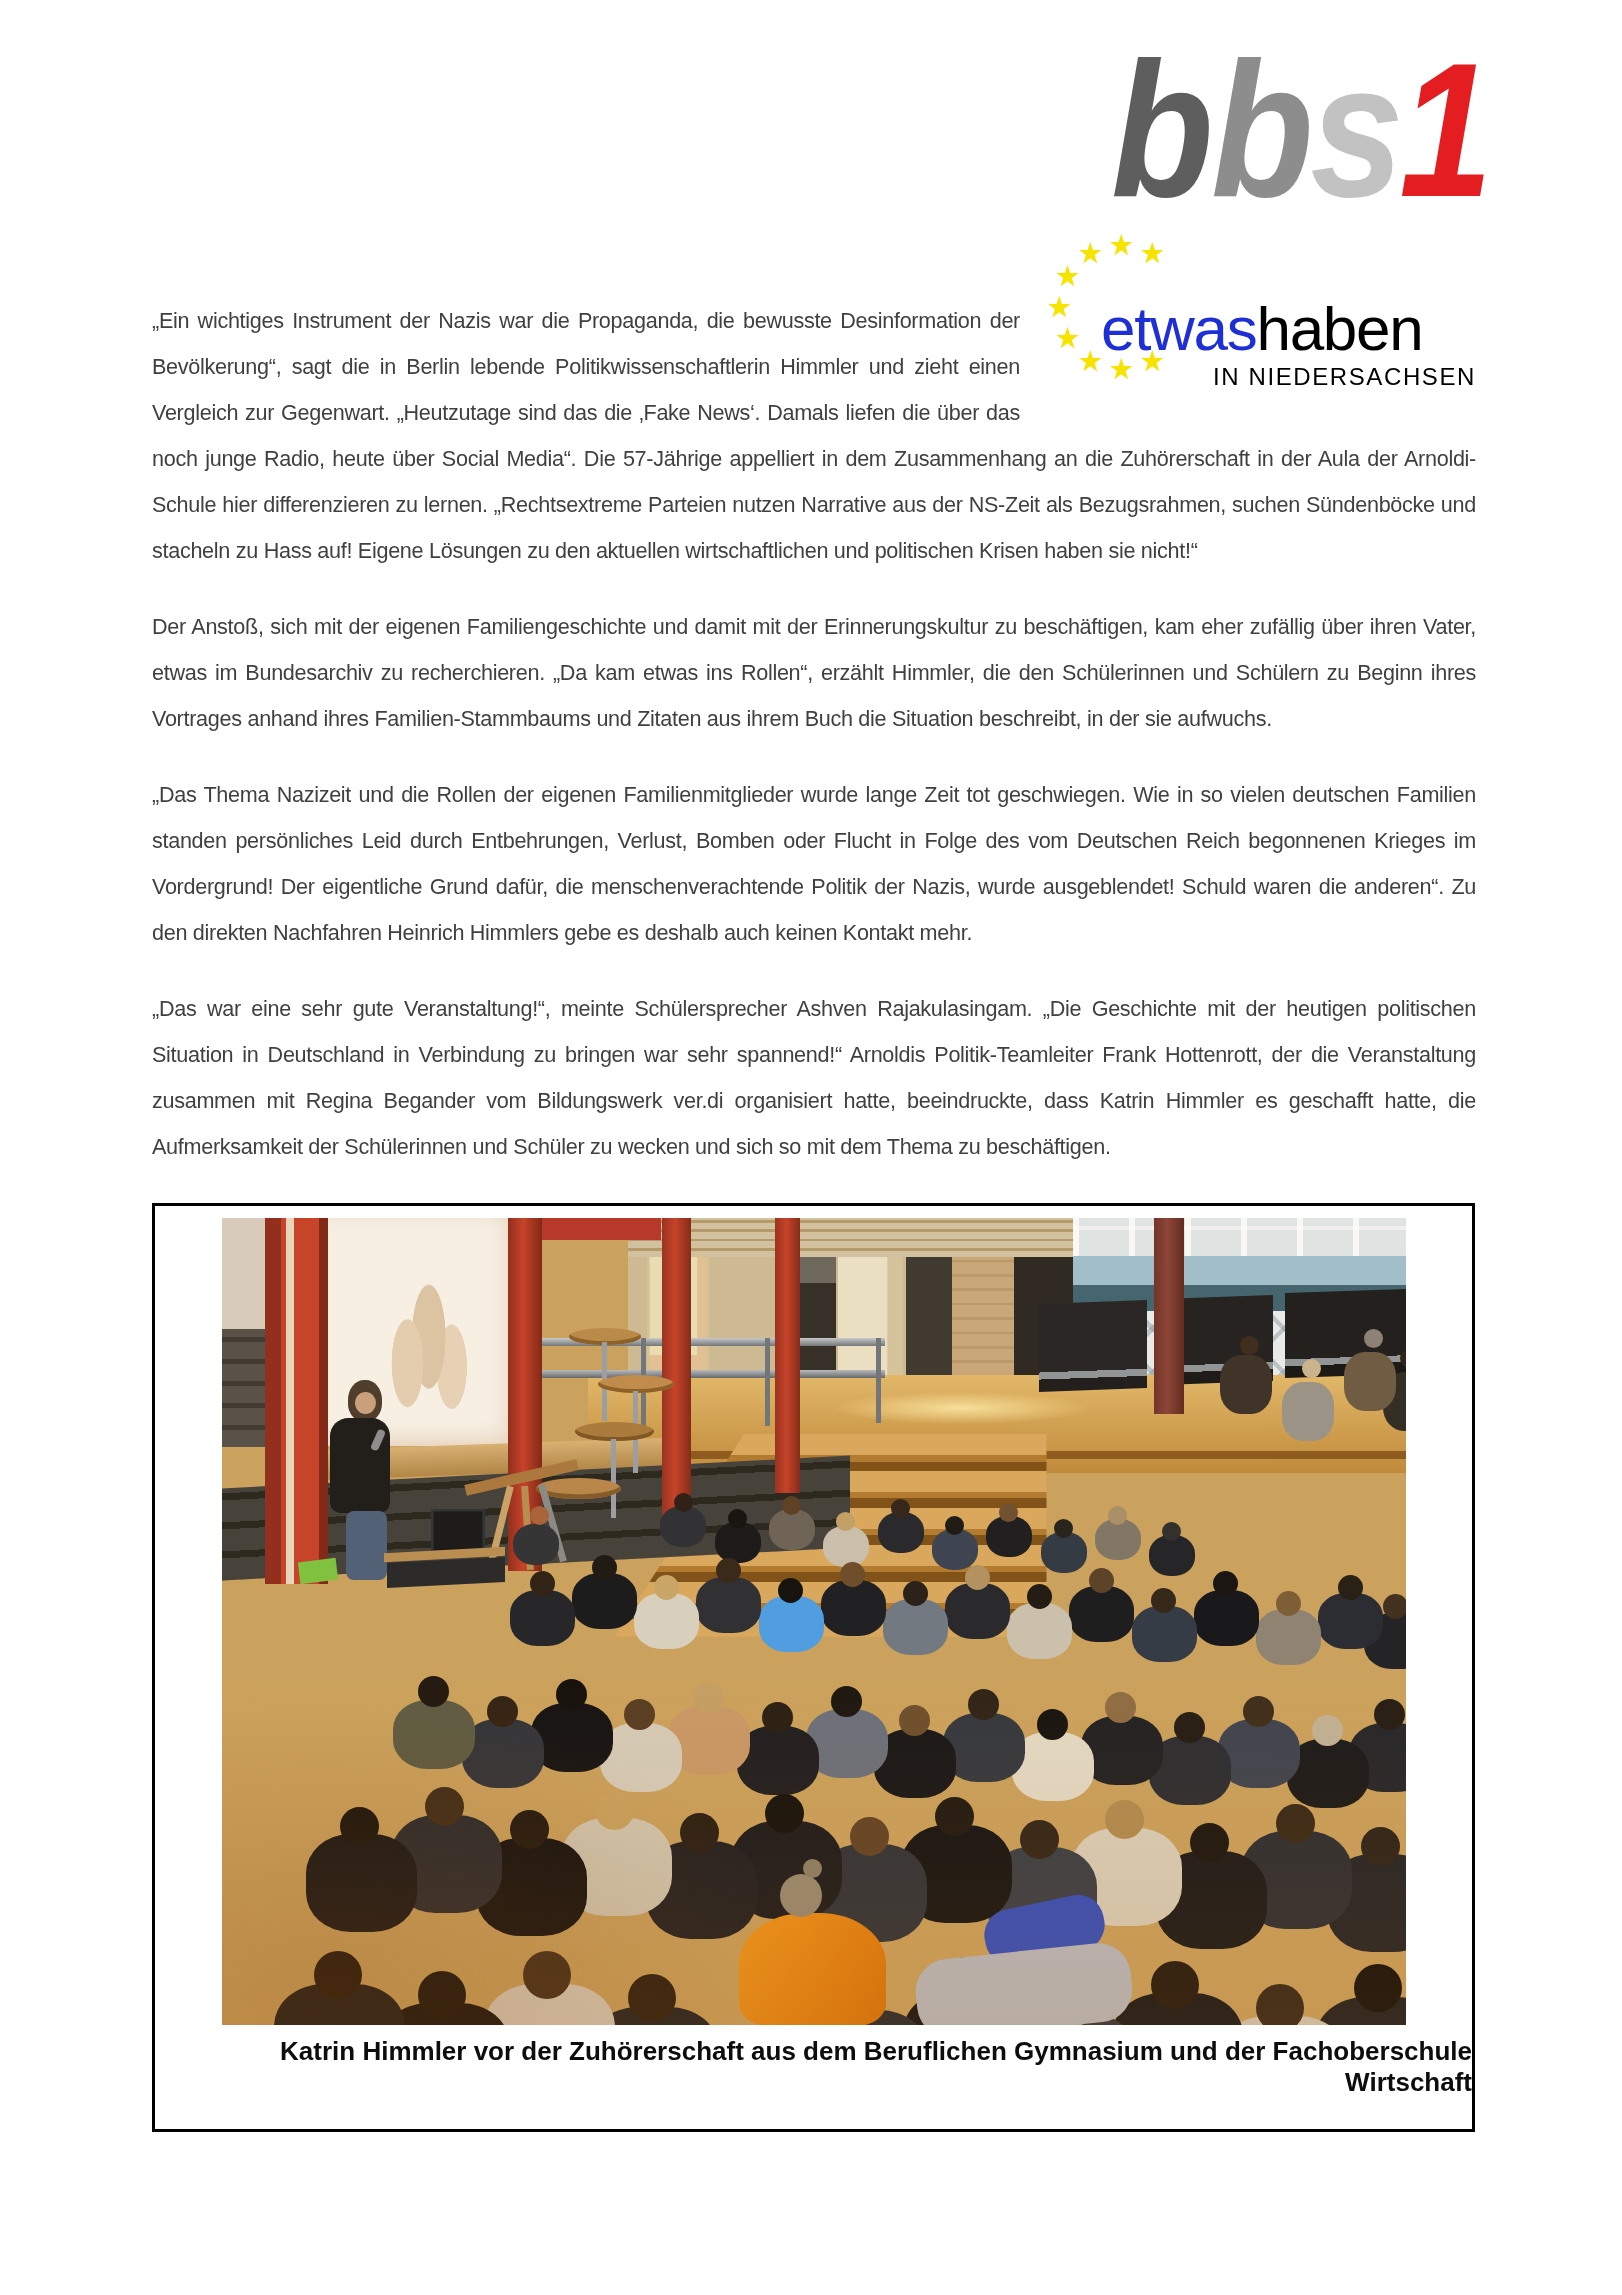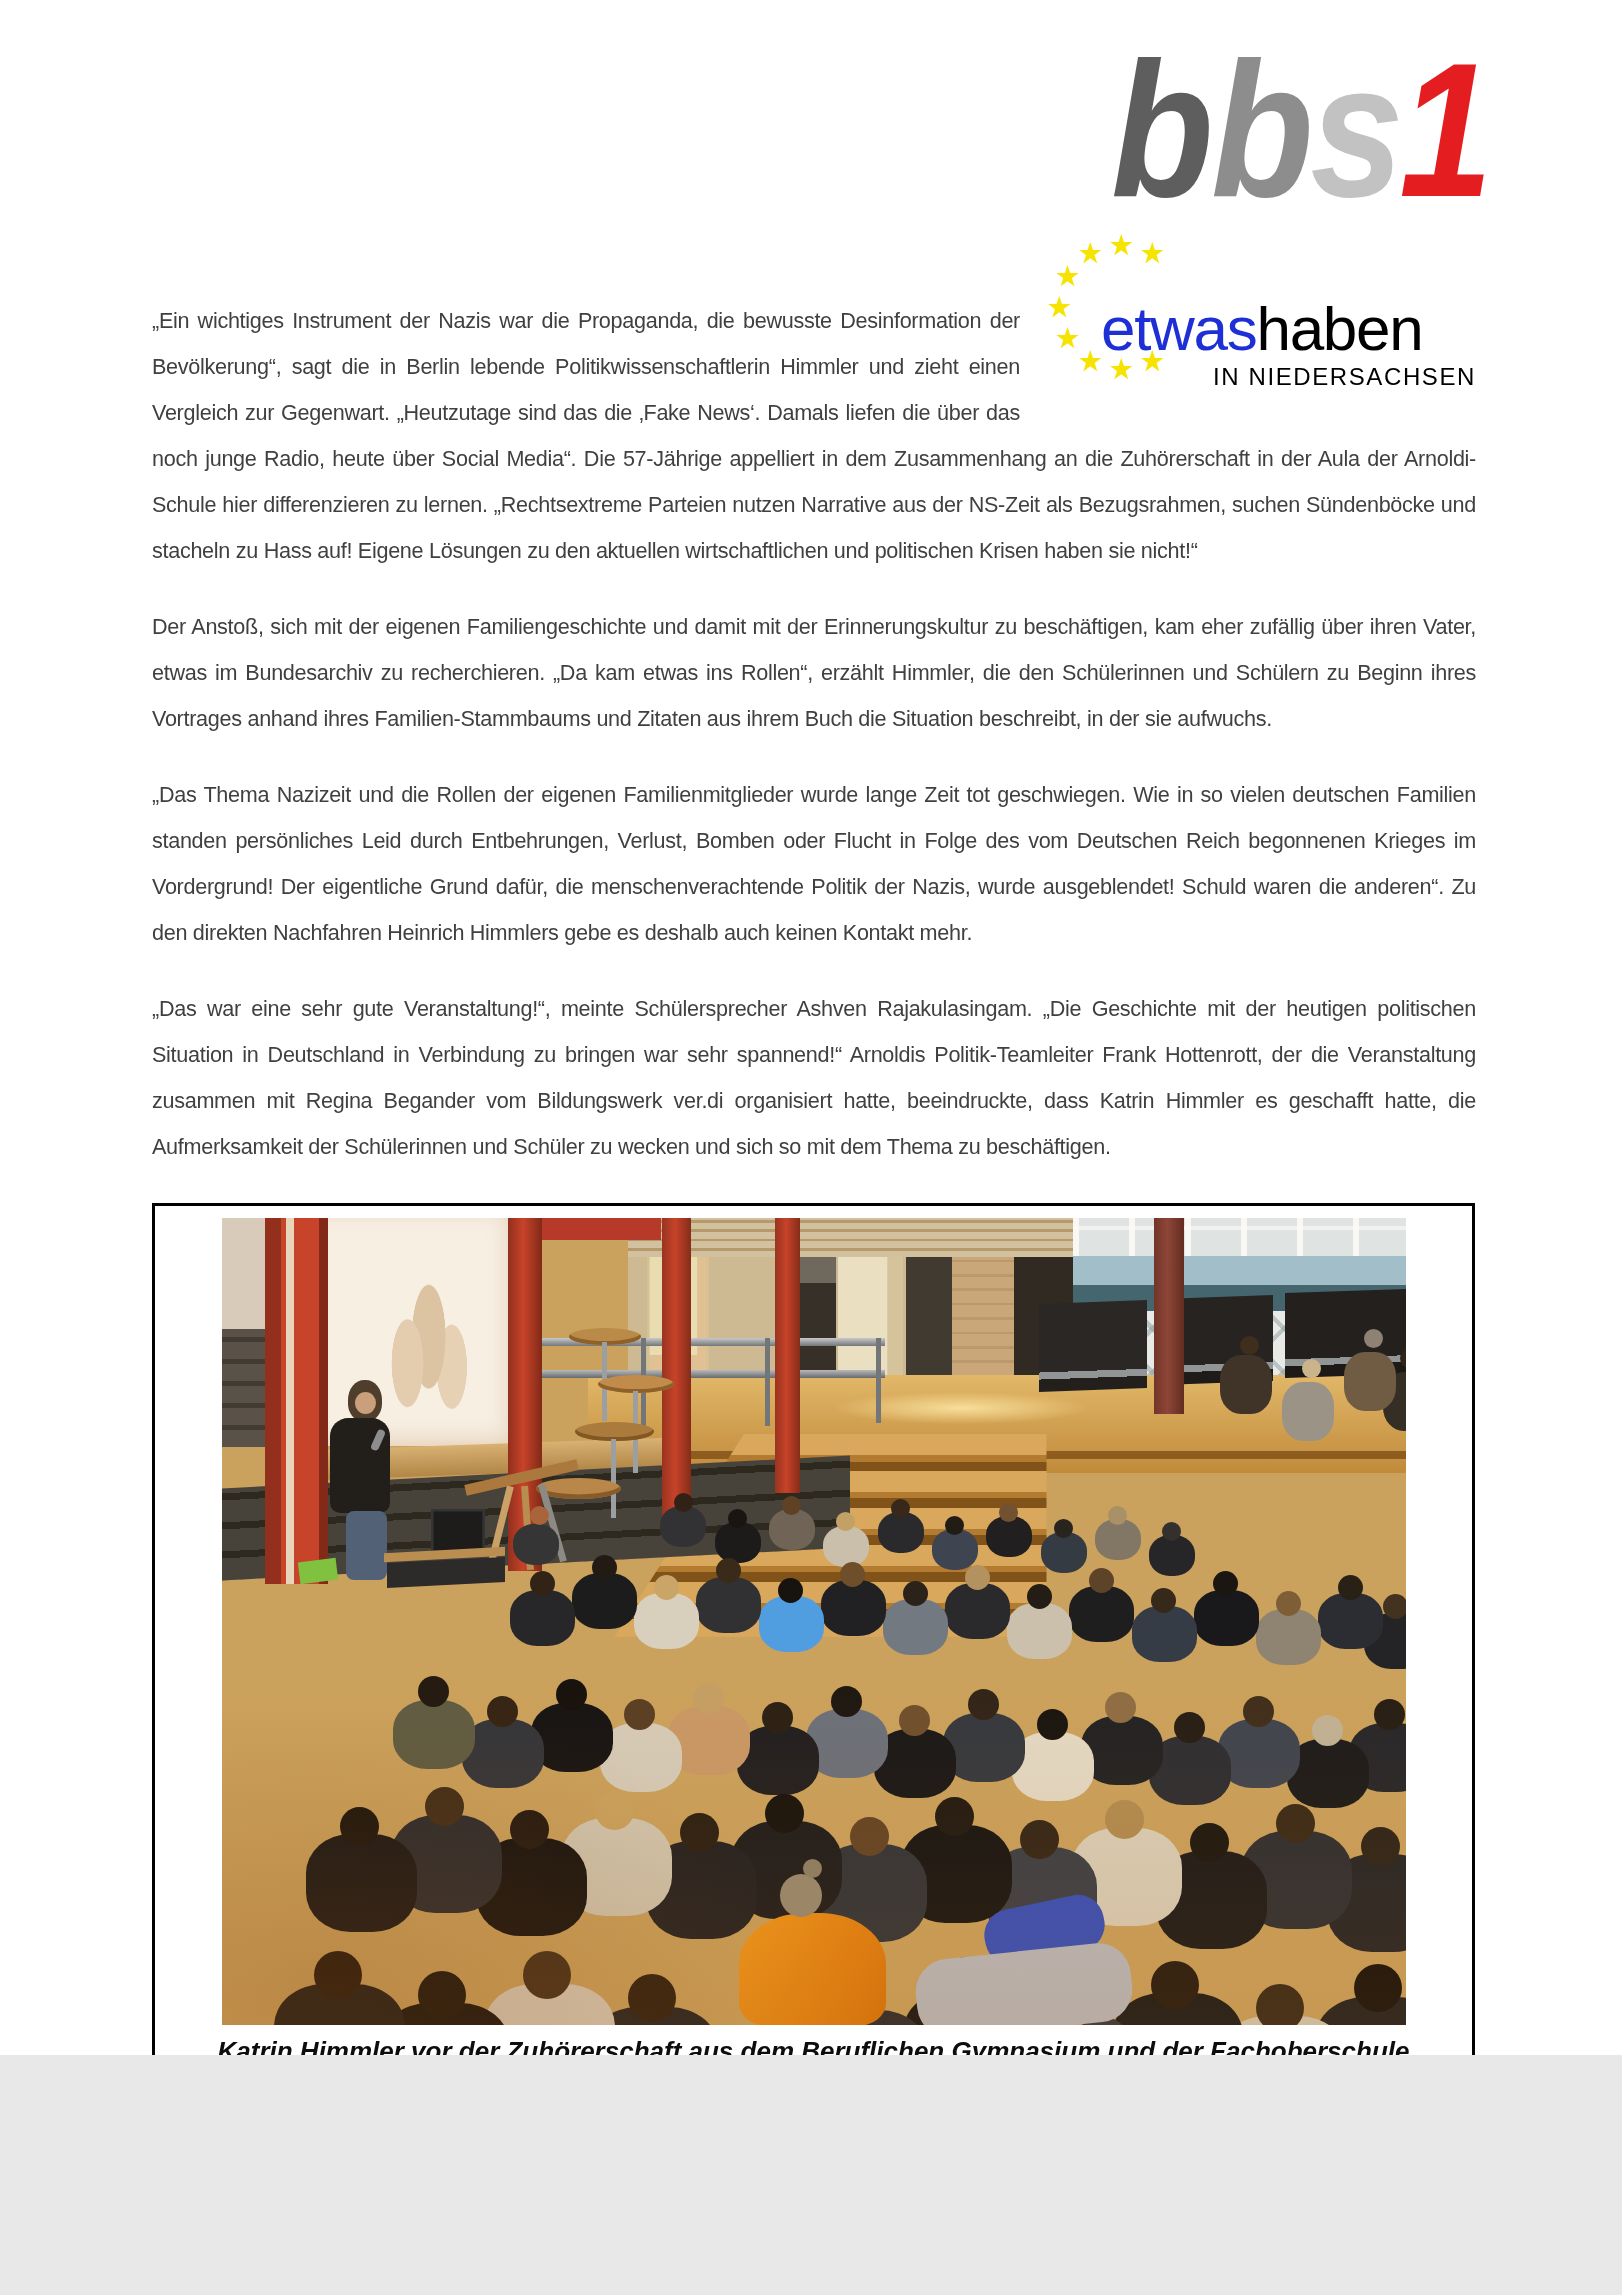--- a/index.html
+++ b/index.html
@@ -1,17 +1,17 @@
 <!DOCTYPE html>
 <html style="font-size:10.5px"><head>
 <meta charset="utf-8">
 <style>
   html,body { margin:0; padding:0; background:#e8e8e8; }
   .page {
-    position:relative; width:1622px; height:2055px; background:#ffffff;
+    position:relative; width:1622px; height:2295px; background:#ffffff;
     margin:0 auto; overflow:hidden;
     font-family:"Liberation Sans", sans-serif; color:#141414;
   }
   
   .brand { position:absolute; top:34px; right:122px; text-align:right; line-height:1; }
   .bbs-word { font-style:italic; font-weight:bold; font-size:191px; letter-spacing:-17px; white-space:nowrap; padding-right:17px; }
   .bl { display:inline-block; transform:scaleX(.88); }
   .bl-1 { color:#5e5e5e; } .bl-2 { color:#8d8d8d; } .bl-3 { color:#c2c2c2; } .bl-4 { color:#e41e20; }
   .brand-sub { font-style:italic; font-weight:bold; font-size:41px; letter-spacing:0.7px; color:#0a0a0a; margin-top:2.6px; }
   
@@ -35,22 +35,22 @@
   .st7 { transform:rotate(-150deg) translateY(-62px) rotate(150deg); }
   .st8 { transform:rotate(180deg) translateY(-62px) rotate(-180deg); }
   .st9 { transform:rotate(150deg) translateY(-62px) rotate(-150deg); }
   .eu-line { position:absolute; left:47px; top:33px; font-size:62px; line-height:63px; letter-spacing:-1.3px; white-space:nowrap; }
   .eu-blue { color:#1f2fd6; } .eu-black { color:#000000; }
   .eu-sub { position:absolute; right:0px; top:99px; font-size:24px; letter-spacing:1.6px; color:#000; }
   
   .figure { position:relative; border:3.3px solid #000; width:1317px; height:923px; margin-top:33px; background:#fff; }
   .photo { position:relative; width:1184px; height:807px; margin:11.8px auto 0; background:#caa35f; overflow:hidden; }
   .ph { position:absolute; }
-  .caption { position:absolute; left:0; right:0; bottom:31px; text-align:center;
-    font-size:26px; font-weight:bold; font-style:italic; color:#0d0d0d; }
+  .caption { position:absolute; left:0; right:0; bottom:31px; text-align:right;
+    font-size:26px; font-weight:bold; color:#0d0d0d; }
   
   .blob { position:absolute; left:0; top:0; background:transparent; }
 </style>
 </head>
 <body>
 
 <div class="page">
 
   <div class="brand">
     <div class="bbs-word"><span class="bl bl-1">b</span><span class="bl bl-2">b</span><span class="bl bl-3">s</span><span class="bl bl-4">1</span></div>

